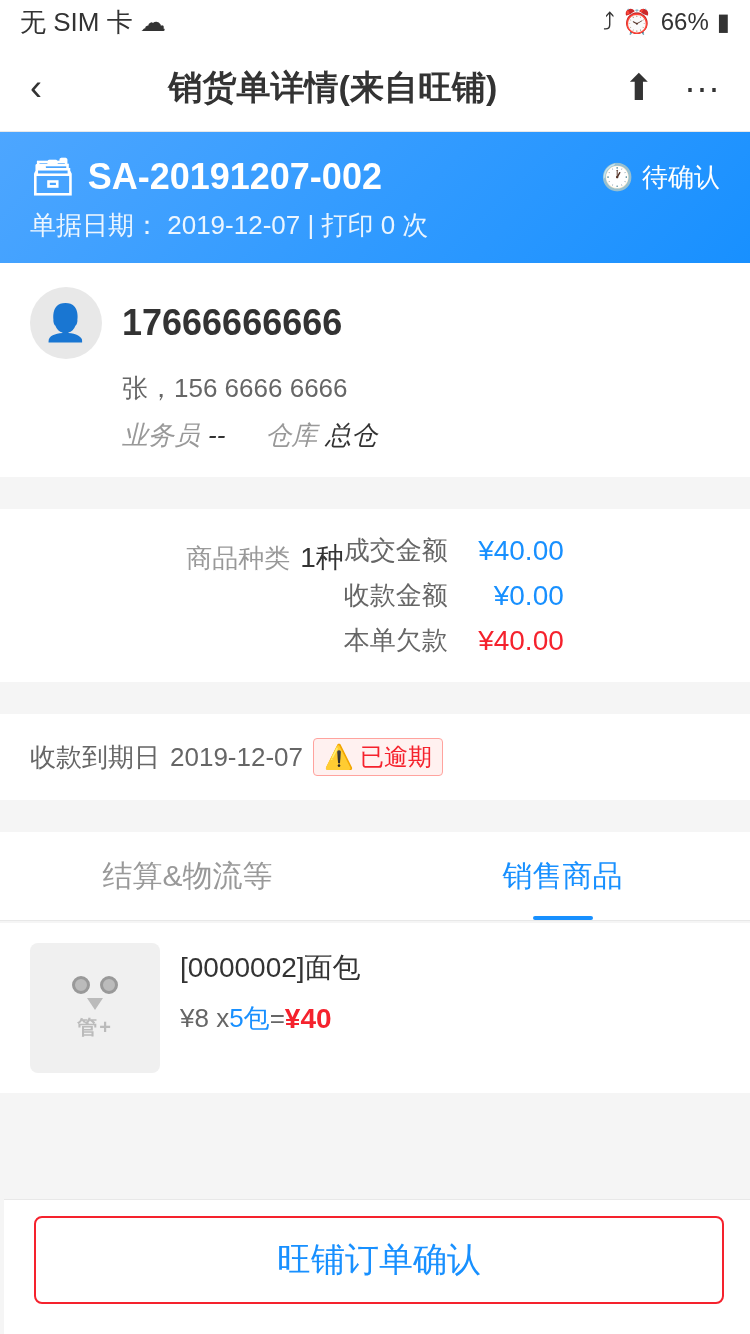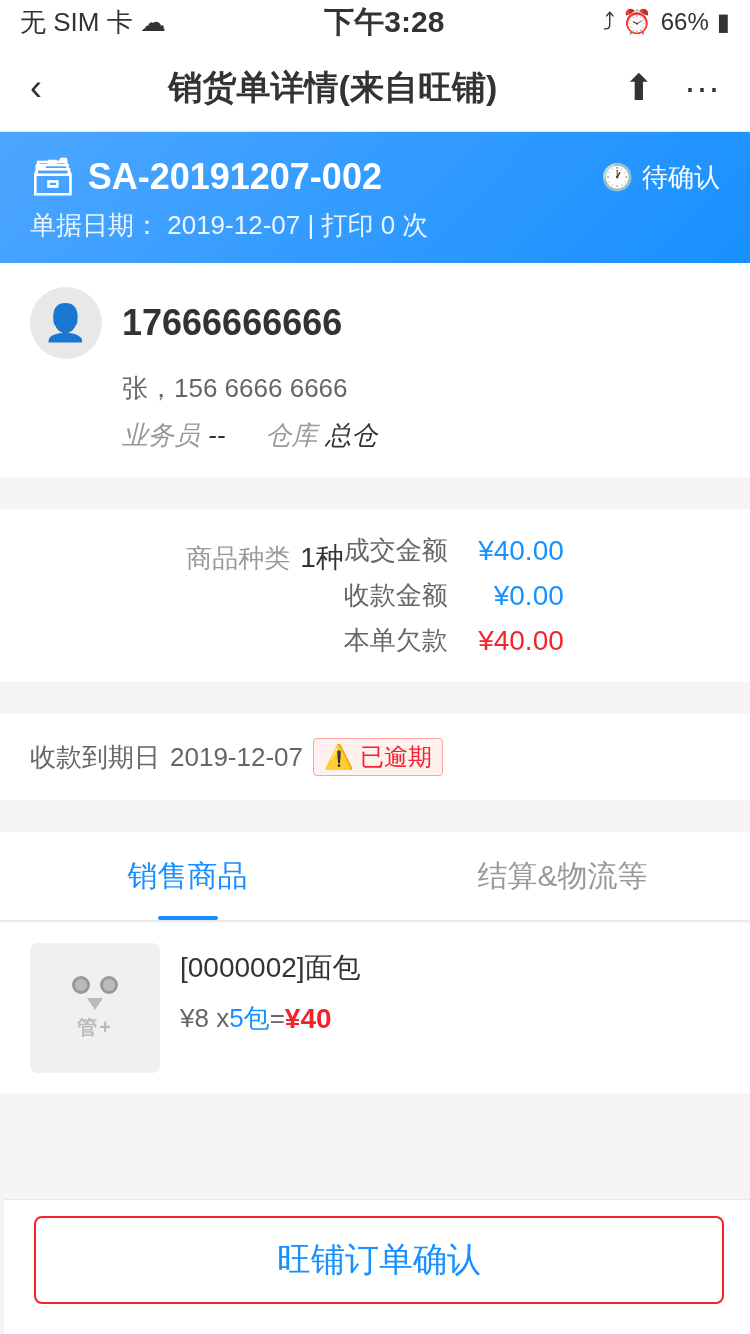--- a/index.html
+++ b/index.html
@@ -339,21 +339,20 @@
 
     .divider { height: 16px; background: #f5f5f5; }
   </style>
 </head>
 <body>
 
 <div class="status-bar">
   <div class="status-left">
     <span>无 SIM 卡 ☁</span>
   </div>
-  <div class="status-center">下午3:28</div>
   <div class="status-right">
     <span>⤴</span>
     <span>⏰</span>
     <span>66%</span>
     <span>▮</span>
   </div>
 </div>
 
 <div class="nav-bar">
   <span class="nav-icon">‹</span>
@@ -433,26 +432,26 @@
   <div class="overdue-badge">
     <span>⚠️</span>
     <span>已逾期</span>
   </div>
 </div>
 
 <div class="divider"></div>
 
 <div class="tabs-section">
   <div class="tabs">
+    <div class="tab">
+      <span>结算&amp;物流等</span>
+    </div>
     <div class="tab active">
       <span>销售商品</span>
       <div class="tab-underline"></div>
-    </div>
-    <div class="tab">
-      <span>结算&amp;物流等</span>
     </div>
   </div>
 </div>
 
 <div class="product-section">
   <div class="product-item">
     <div class="product-img">
       <div class="product-img-inner">
         <div class="owl-logo">
           <div class="owl-eyes">

